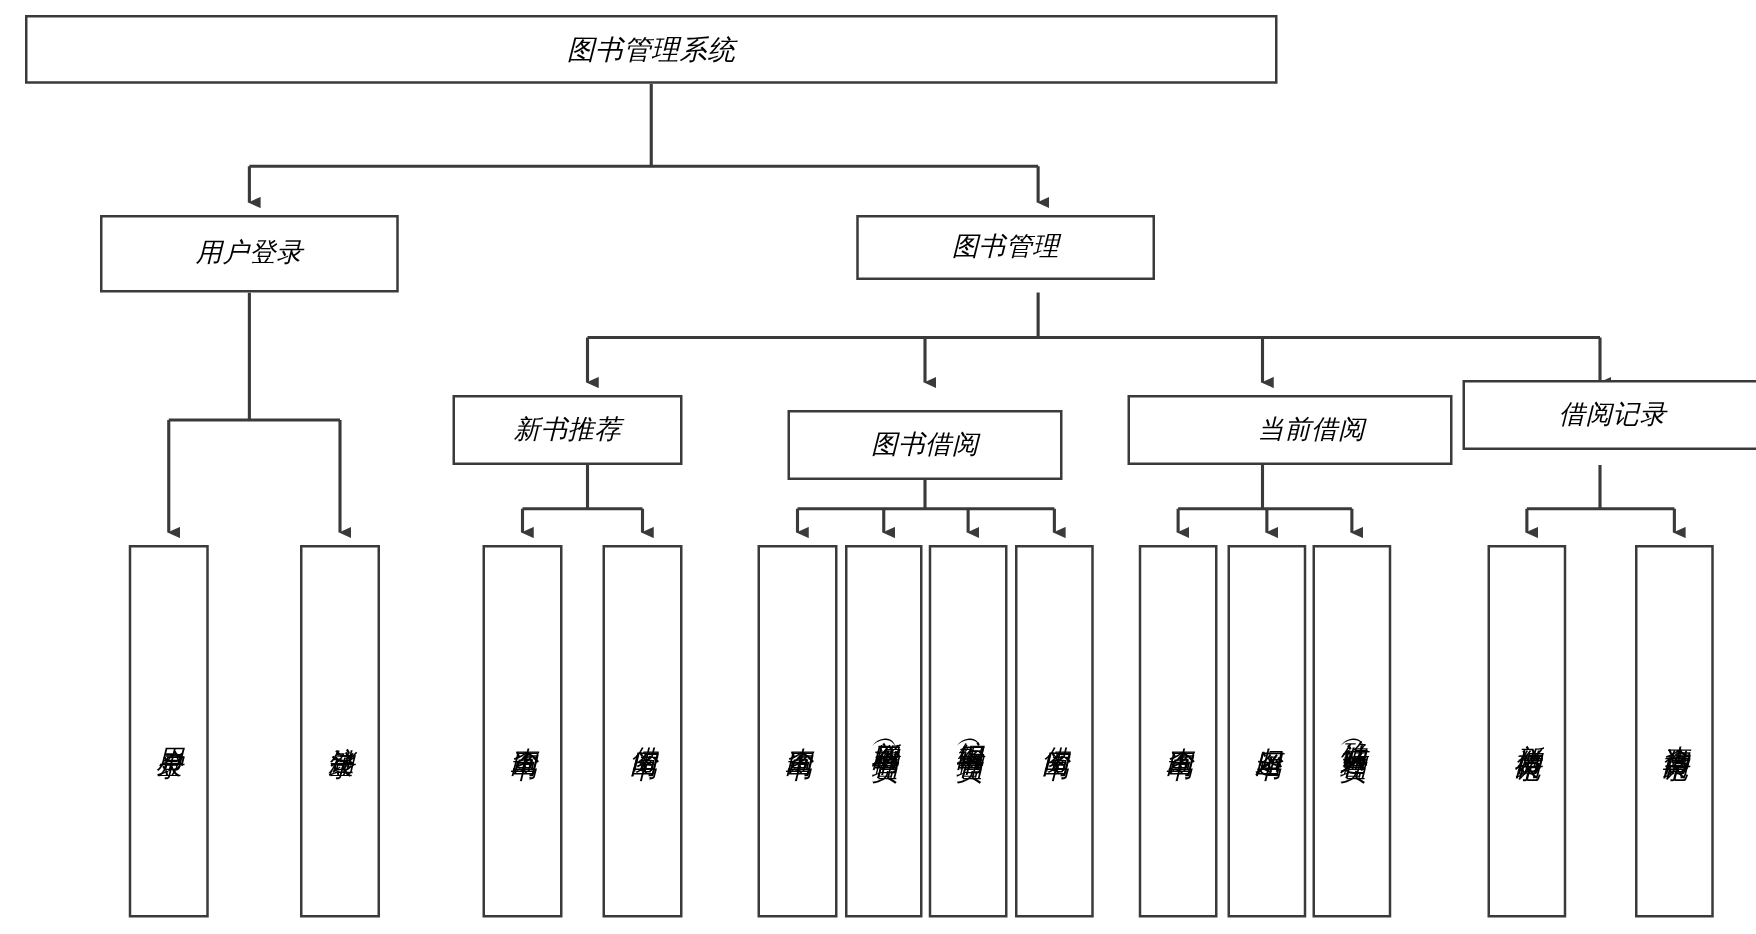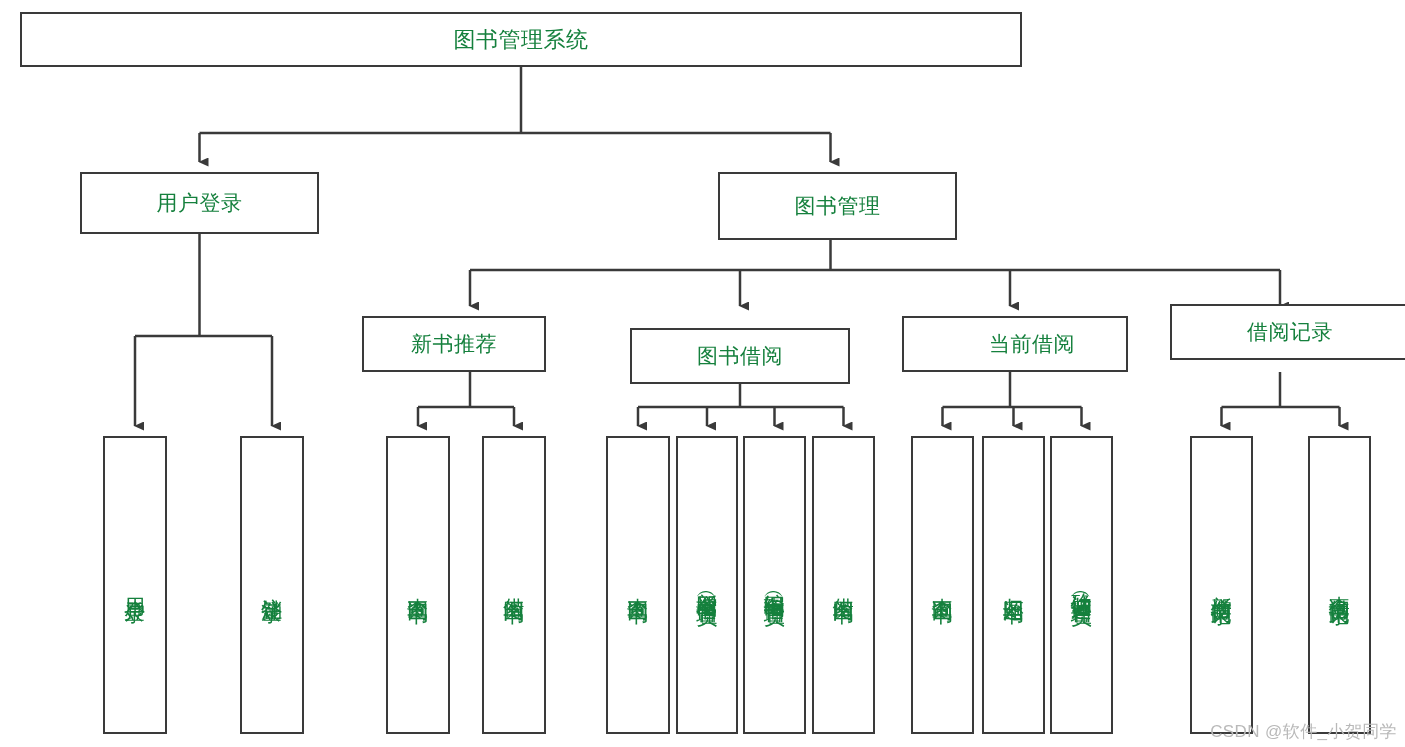--- a/index.html
+++ b/index.html
@@ -26,22 +26,23 @@
     border: 2px solid #3a3a3a;
     display: flex;
     align-items: center;
     justify-content: center;
     color: #1b1b1b;
   }
   .node-label {
     display: block;
     line-height: 1.16;
     letter-spacing: 0.5px;
-    color: #15803d;
+    color: #000000;
     white-space: pre-wrap;
+    font-style: italic;
   }
   .node.horizontal .node-label {
     font-size: 21px;
   }
   .node.horizontal.root .node-label {
     font-size: 22px;
   }
   .node.vertical {
     align-items: center;
     justify-content: center;
@@ -119,30 +120,30 @@
       </g>
   </svg>
 
   <div id="node-layer">
       <div class="node horizontal root" style="left: 20px; top: 12px; width: 1002px; height: 55px;">
         <span class="node-label">图书管理系统</span>
       </div>
       <div class="node horizontal" style="left: 80px; top: 172px; width: 239px; height: 62px;">
         <span class="node-label">用户登录</span>
       </div>
-      <div class="node horizontal" style="left: 718px; top: 172px; width: 239px; height: 68px;">
+      <div class="node horizontal" style="left: 685px; top: 172px; width: 239px; height: 52px;">
         <span class="node-label">图书管理</span>
       </div>
       <div class="node horizontal" style="left: 362px; top: 316px; width: 184px; height: 56px;">
         <span class="node-label">新书推荐</span>
       </div>
       <div class="node horizontal" style="left: 630px; top: 316px; width: 220px; height: 56px; margin-top: 12px;">
         <span class="node-label">图书借阅</span>
       </div>
-      <div class="node horizontal" style="left: 902px; top: 316px; width: 226px; height: 56px; padding-left: 34px;">
+      <div class="node horizontal" style="left: 902px; top: 316px; width: 260px; height: 56px; padding-left: 34px;">
         <span class="node-label">当前借阅</span>
       </div>
       <div class="node horizontal" style="left: 1170px; top: 304px; width: 240px; height: 56px;">
         <span class="node-label">借阅记录</span>
       </div>
       <div class="node vertical" style="left: 103px; top: 436px; width: 64px; height: 298px;">
         <span class="node-label">用户登录</span>
       </div>
       <div class="node vertical" style="left: 240px; top: 436px; width: 64px; height: 298px;">
         <span class="node-label">注销登录</span>
@@ -175,14 +176,13 @@
         <span class="node-label">确认归还（管理员）</span>
       </div>
       <div class="node vertical" style="left: 1190px; top: 436px; width: 63px; height: 298px;">
         <span class="node-label">新增借阅记录</span>
       </div>
       <div class="node vertical" style="left: 1308px; top: 436px; width: 63px; height: 298px;">
         <span class="node-label">查询借阅记录</span>
       </div>
     </div>
 
-  <div class="watermark">CSDN @软件_小贺同学</div>
 </div>
 
 </body></html>

